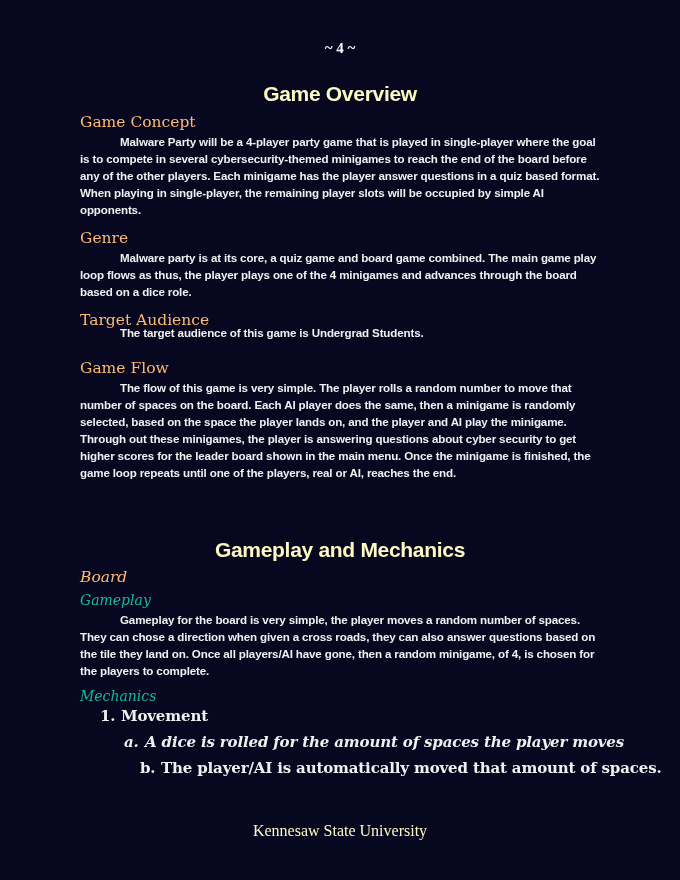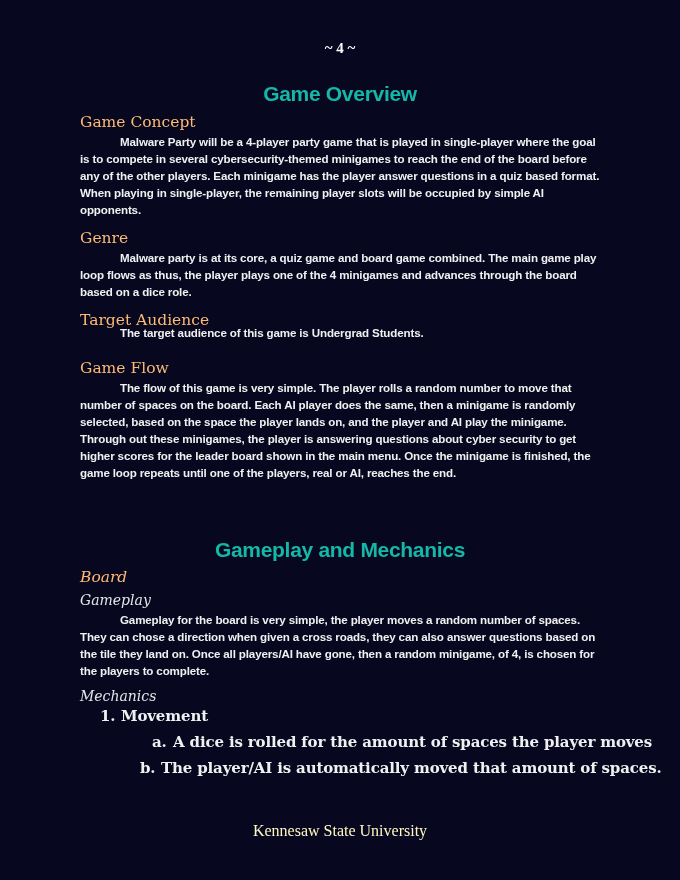--- a/index.html
+++ b/index.html
@@ -10,29 +10,29 @@
     font-family: "DejaVu Serif", serif;
     position: relative;
   }
   .page-num {
     position: absolute; top: 40px; left: 0; width: 680px; text-align: center;
     font-family: "Liberation Serif", serif; font-weight: bold; font-size: 15px; color: #ffffff;
   }
   .h1 {
     position: absolute; left: 0; width: 680px; text-align: center;
     font-family: "Liberation Sans", sans-serif; font-weight: bold; font-size: 21px;
-    color: #14b8a6; letter-spacing: -0.3px;
+    color: #fef9c3; letter-spacing: -0.3px;
   }
   .h2 {
     position: absolute; left: 80px;
     font-family: "DejaVu Serif", serif; font-size: 15.5px; color: #fdba74;
   }
   .h3 {
     position: absolute; left: 80px;
-    font-family: "DejaVu Serif", serif; font-style: italic; font-size: 14px; color: #e5e5e5;
+    font-family: "DejaVu Serif", serif; font-style: italic; font-size: 14px; color: #14b8a6;
   }
   .para {
     position: absolute; left: 80px; width: 525px;
     font-family: Liberation Sans, sans-serif; font-size: 11.6px; line-height: 17px; color: #f0f0f0;
     font-weight: bold; letter-spacing: -0.15px;
   }
   .para .indent { display: inline-block; width: 40px; }
   .list-item {
     position: absolute; font-family: "DejaVu Serif", serif; font-size: 15px; font-weight: bold;
     color: #f0f0f0; letter-spacing: -0.15px;
@@ -66,20 +66,20 @@
 
 <div class="h2" style="top:568px;font-style:italic;">Board</div>
 <div class="h3" style="top:592px;">Gameplay</div>
 <div class="para" style="top:611px;"><span class="indent"></span><span>Gameplay for the board is very simple, the player moves a random number of spaces. They can chose a direction when given a cross roads, they can also answer questions based on the tile they land on. Once all players/AI have gone, then a random minigame, of 4, is chosen for the players to complete.</span></div>
 
 <div class="h3" style="top:688px;">Mechanics</div>
 
 <div class="list-item" style="top:707px; left:100px;">
   <span class="marker">1.</span><span>Movement</span>
 </div>
-<div class="list-item" style="top:733px; left:152px;">
+<div class="list-item" style="top:733px; left:124px;font-style:italic;">
   <span class="marker">a.</span><span>A dice is rolled for the amount of spaces the player moves</span>
 </div>
 <div class="list-item" style="top:759px; left:140px;">
   <span class="marker">b.</span><span>The player/AI is automatically moved that amount of spaces.</span>
 </div>
 
 <div class="footer">Kennesaw State University</div>
 
 </body></html>

